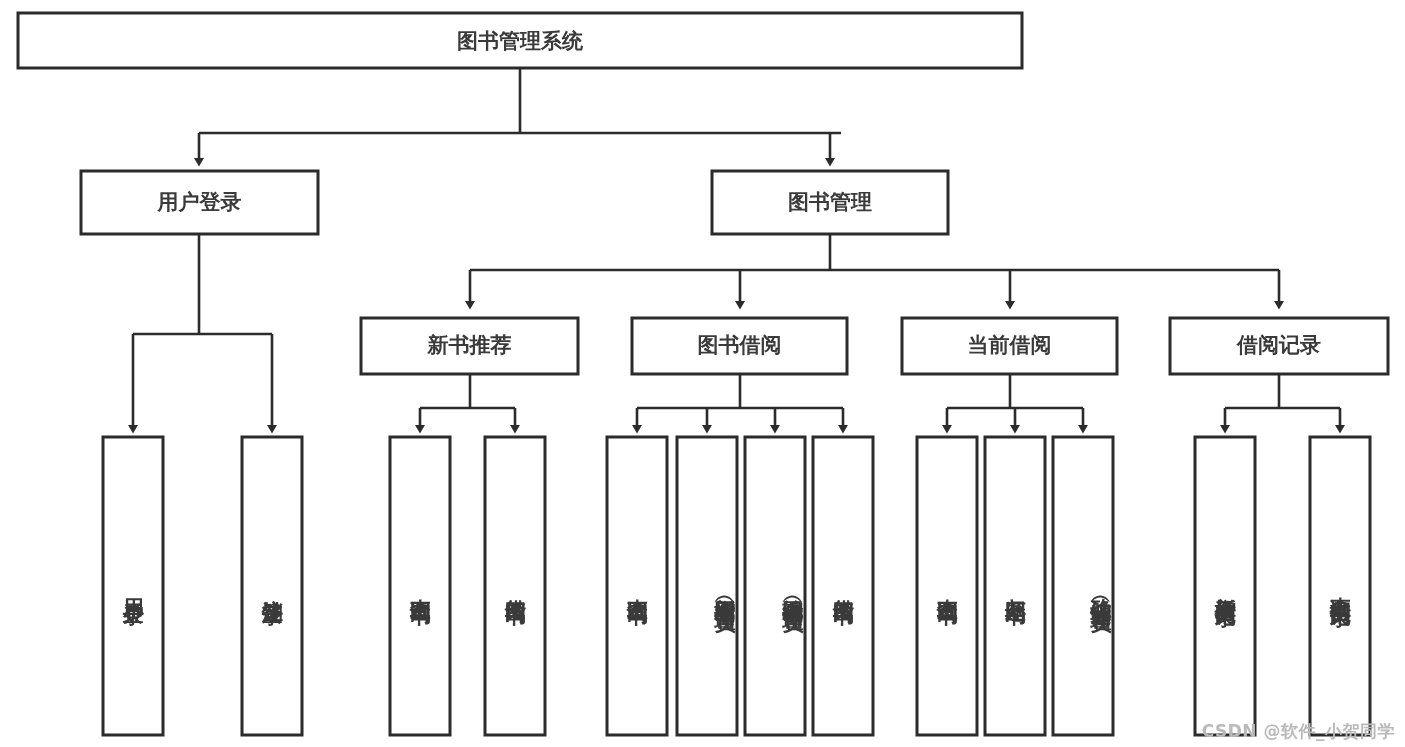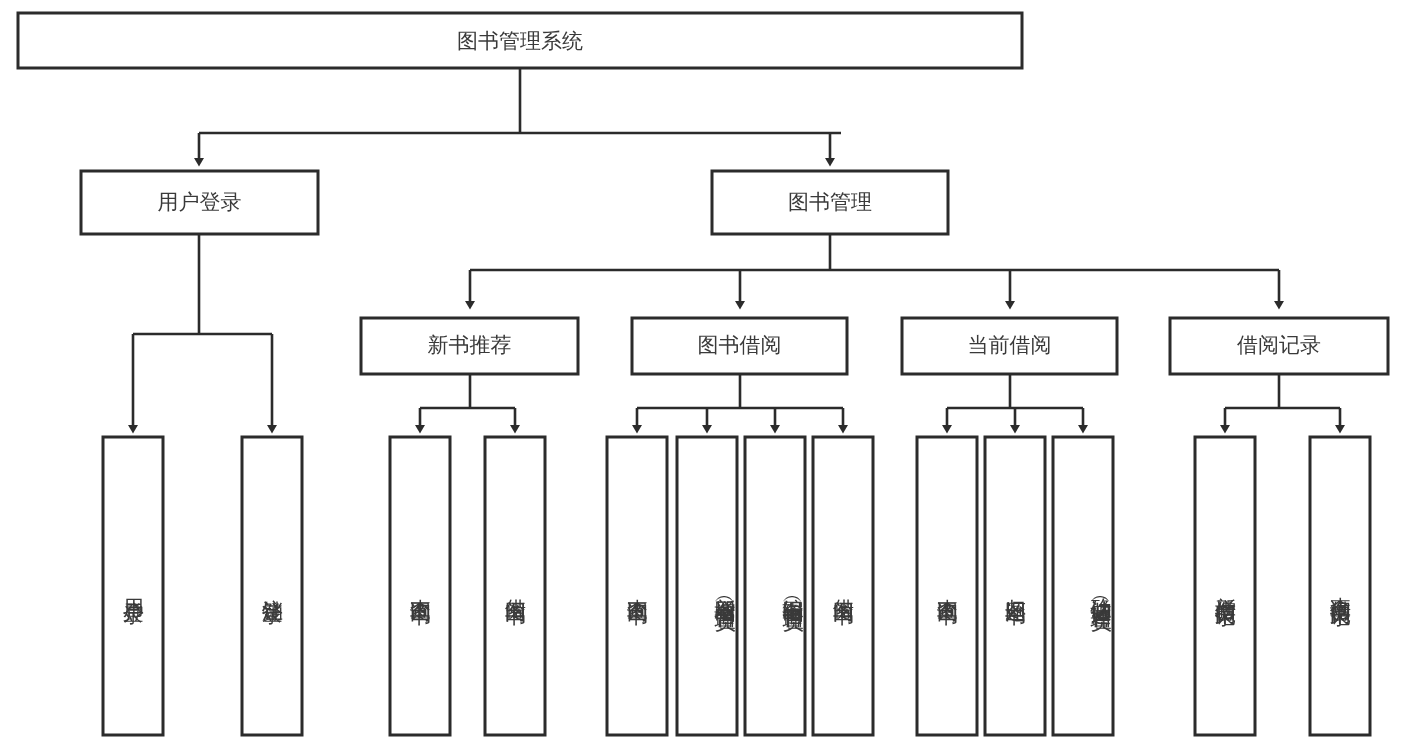--- a/index.html
+++ b/index.html
@@ -11,20 +11,21 @@
     width: 1405px;
     height: 747px;
     font-family: "DejaVu Sans", "Liberation Sans", sans-serif;
     overflow: hidden;
     position: relative;
   }
   #diagram-root {
     position: relative;
     width: 1405px;
     height: 747px;
+    font-weight: bold;
   }
   svg#tree-svg {
     position: absolute;
     top: 0;
     left: 0;
     width: 1405px;
     height: 747px;
   }
   .node-box {
     fill: #ffffff;
@@ -236,14 +237,15 @@
   <div class="node-label-v" style="left:917px; top:437px; width:60px; height:298px;">查询图书</div>
 
   <div class="node-label-v" style="left:985px; top:437px; width:60px; height:298px;">归还图书</div>
 
   <div class="node-label-v" style="left:1053px; top:437px; width:60px; height:298px; align-items:flex-start; padding-top:8px; box-sizing:border-box;">确认归还（管理员）</div>
 
   <div class="node-label-v" style="left:1195px; top:437px; width:60px; height:298px;">新增借阅记录</div>
 
   <div class="node-label-v" style="left:1310px; top:437px; width:60px; height:298px;">查询借阅记录</div>
 
+  <div class="watermark">CSDN @软件_小贺同学</div>
 
 </div>
 
 </body></html>

